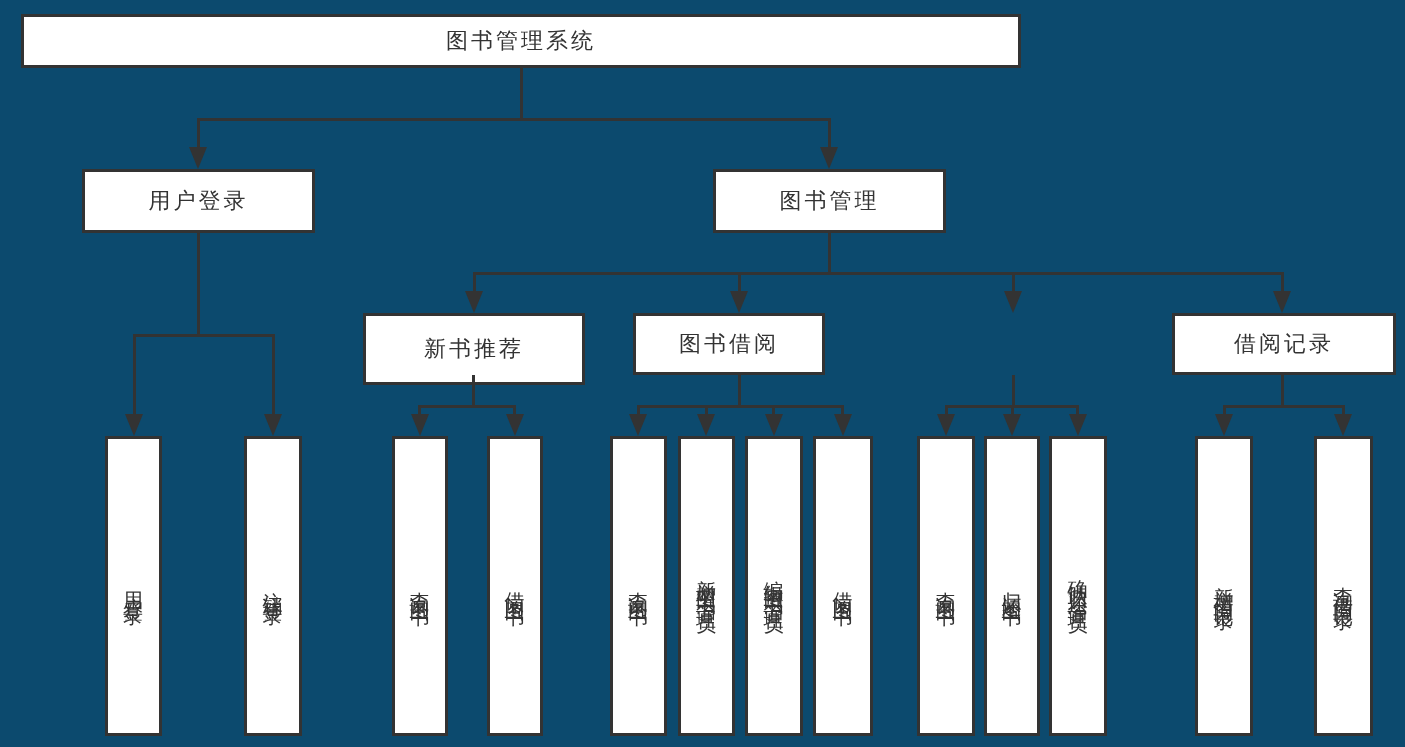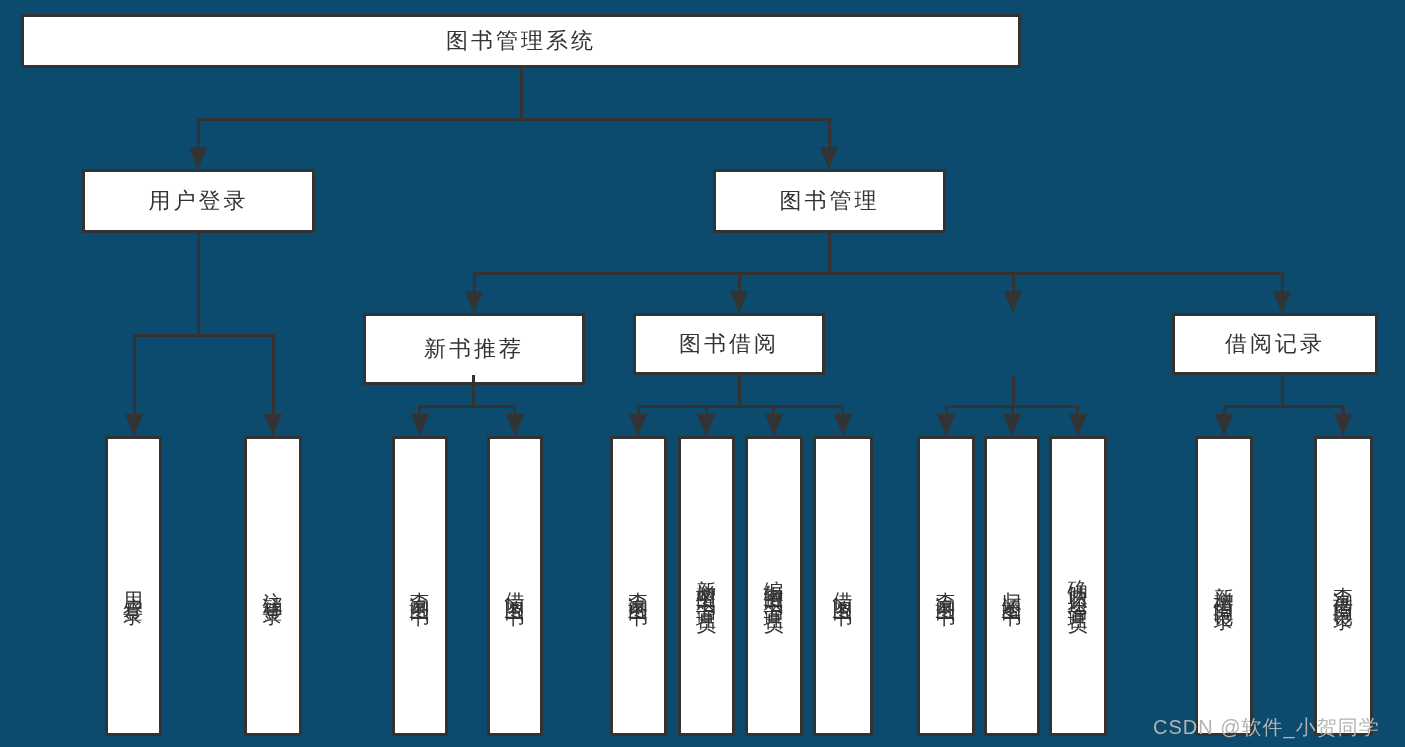--- a/index.html
+++ b/index.html
@@ -43,21 +43,21 @@
   <div class="box" style="left:713px;top:169px;width:233px;height:64px;">
     <span>图书管理</span>
   </div>
 
   <div class="box" style="left:363px;top:313px;width:222px;height:72px;">
     <span>新书推荐</span>
   </div>
   <div class="box" style="left:633px;top:313px;width:192px;height:62px;">
     <span>图书借阅</span>
   </div>
-  <div class="box" style="left:1172px;top:313px;width:206px;height:62px;">
+  <div class="box" style="left:1172px;top:313px;width:224px;height:62px;">
     <span>借阅记录</span>
   </div>
 
   <div class="box vleaf" style="left:105px;top:436px;width:57px;height:300px;">
     <span>用户登录</span>
   </div>
   <div class="box vleaf" style="left:244px;top:436px;width:58px;height:300px;">
     <span>注销登录</span>
   </div>
 
@@ -150,15 +150,14 @@
   <div class="vline" style="left:1076px;top:405px;height:12px;"></div>
   <div class="ahead" style="left:1069px;top:414px;"></div>
 
   <div class="vline" style="left:1281px;top:375px;height:33px;"></div>
   <div class="hline" style="left:1223px;top:405px;width:121px;"></div>
   <div class="vline" style="left:1223px;top:405px;height:12px;"></div>
   <div class="ahead" style="left:1215px;top:414px;"></div>
   <div class="vline" style="left:1342px;top:405px;height:12px;"></div>
   <div class="ahead" style="left:1334px;top:414px;"></div>
 
-  <div class="watermark">CSDN @软件_小贺同学</div>
 
 </div>
 
 </body></html>

